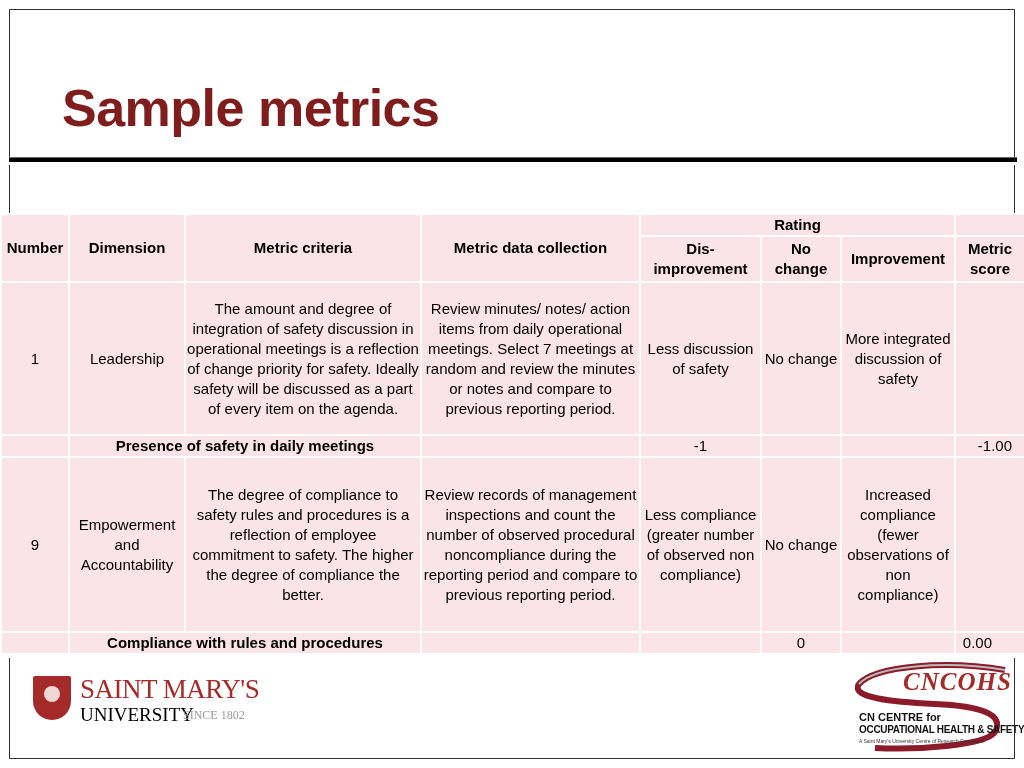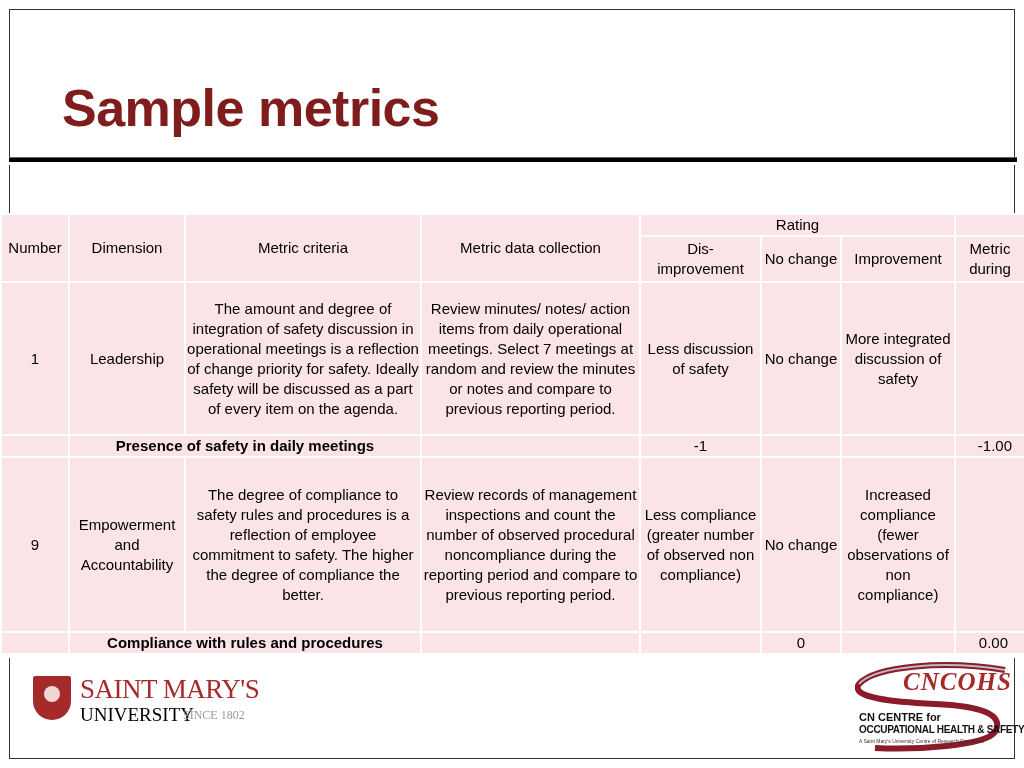--- a/index.html
+++ b/index.html
@@ -5,21 +5,21 @@
   html, body { margin:0; padding:0; background:#fff; }
   body { width:1024px; height:768px; position:relative; overflow:hidden; font-family:"Liberation Sans", sans-serif; }
   .frame-top { position:absolute; left:9px; top:9px; width:1006px; height:150px; border:1px solid #333; border-bottom:none; box-sizing:border-box; }
   .title { position:absolute; left:62px; top:78px; font-size:52px; font-weight:bold; color:#7f1d1d; letter-spacing:-0.5px; }
   .rule { position:absolute; left:9px; top:157px; width:1008px; height:0; border-top:1px solid #666; border-bottom:4px solid #000; }
   .frame-left { position:absolute; left:9px; top:165px; width:1px; height:50px; background:#333; }
   .frame-right { position:absolute; left:1014px; top:165px; width:1px; height:50px; background:#333; }
   .frame-bottom { position:absolute; left:9px; top:658px; width:1006px; height:101px; border:1px solid #333; border-top:none; box-sizing:border-box; }
   table.metrics { position:absolute; left:0; top:213px; width:1024px; border-collapse:collapse; table-layout:fixed; background:#fbe4e7; }
   table.metrics td, table.metrics th { border:2px solid #fff; font-size:15px; color:#000; padding:0 1px; vertical-align:middle; text-align:center; line-height:20px; }
-  table.metrics th { font-weight:normal; }
+  table.metrics th { font-weight:bold; }
   td.left { text-align:left; vertical-align:top; }
   td.summary { font-weight:bold; text-align:left; }
   tr.sum td { height:19px; vertical-align:top; }
   .logo-smu { position:absolute; left:30px; top:672px; width:240px; height:85px; }
   .crest { position:absolute; left:3px; top:4px; width:38px; height:44px; background:#a52a2a; border-radius:2px 2px 19px 19px; }
   .crest::after { content:""; position:absolute; left:11px; top:10px; width:16px; height:16px; border-radius:50%; background:#f1d6d6; }
   .smu-name { position:absolute; left:50px; top:2px; font-family:"Liberation Serif", serif; font-size:27px; color:#a52a2a; white-space:nowrap; letter-spacing:-0.5px; }
   .smu-univ { position:absolute; left:50px; top:32px; font-family:"Liberation Serif", serif; font-size:19px; color:#000000; white-space:nowrap; }
   .smu-since { position:absolute; left:153px; top:36px; font-family:"Liberation Serif", serif; font-size:12px; color:#999; white-space:nowrap; }
   .smu-tag { position:absolute; left:2px; top:64px; font-size:14px; color:#222; white-space:nowrap; }
@@ -56,21 +56,21 @@
     <th rowspan="2">Dimension</th>
     <th rowspan="2">Metric criteria</th>
     <th rowspan="2">Metric data collection</th>
     <th colspan="3" style="height:20px">Rating</th>
     <th></th>
   </tr>
   <tr>
     <th style="height:44px">Dis- improvement</th>
     <th>No change</th>
     <th>Improvement</th>
-    <th>Metric during</th>
+    <th>Metric score</th>
   </tr>
 
   <tr>
     <td style="height:151px">1</td>
     <td>Leadership</td>
     <td class="left">The amount and degree of integration of safety discussion in operational meetings is a reflection of change priority for safety. Ideally safety will be discussed as a part of every item on the agenda.</td>
     <td class="left">Review minutes/ notes/ action items from daily operational meetings. Select 7 meetings at random and review the minutes or notes and compare to previous reporting period.</td>
     <td>Less discussion of safety</td>
     <td>No change</td>
     <td>More integrated discussion of safety</td>
@@ -96,21 +96,21 @@
     <td>Increased compliance (fewer observations of non compliance)</td>
     <td></td>
   </tr>
   <tr class="sum">
     <td></td>
     <td colspan="2" class="summary">Compliance with rules and procedures</td>
     <td></td>
     <td></td>
     <td>0</td>
     <td></td>
-    <td style="text-align:right;padding-right:16px">0.00</td>
+    <td style="text-align:right;padding-right:32px">0.00</td>
   </tr>
 </tbody>
   </table>
 
 <div class="frame-bottom"></div>
 
 <div class="logo-smu">
   <div class="crest"></div>
   <div class="smu-name">SAINT MARY'S</div>
   <div class="smu-univ">UNIVERSITY</div>

